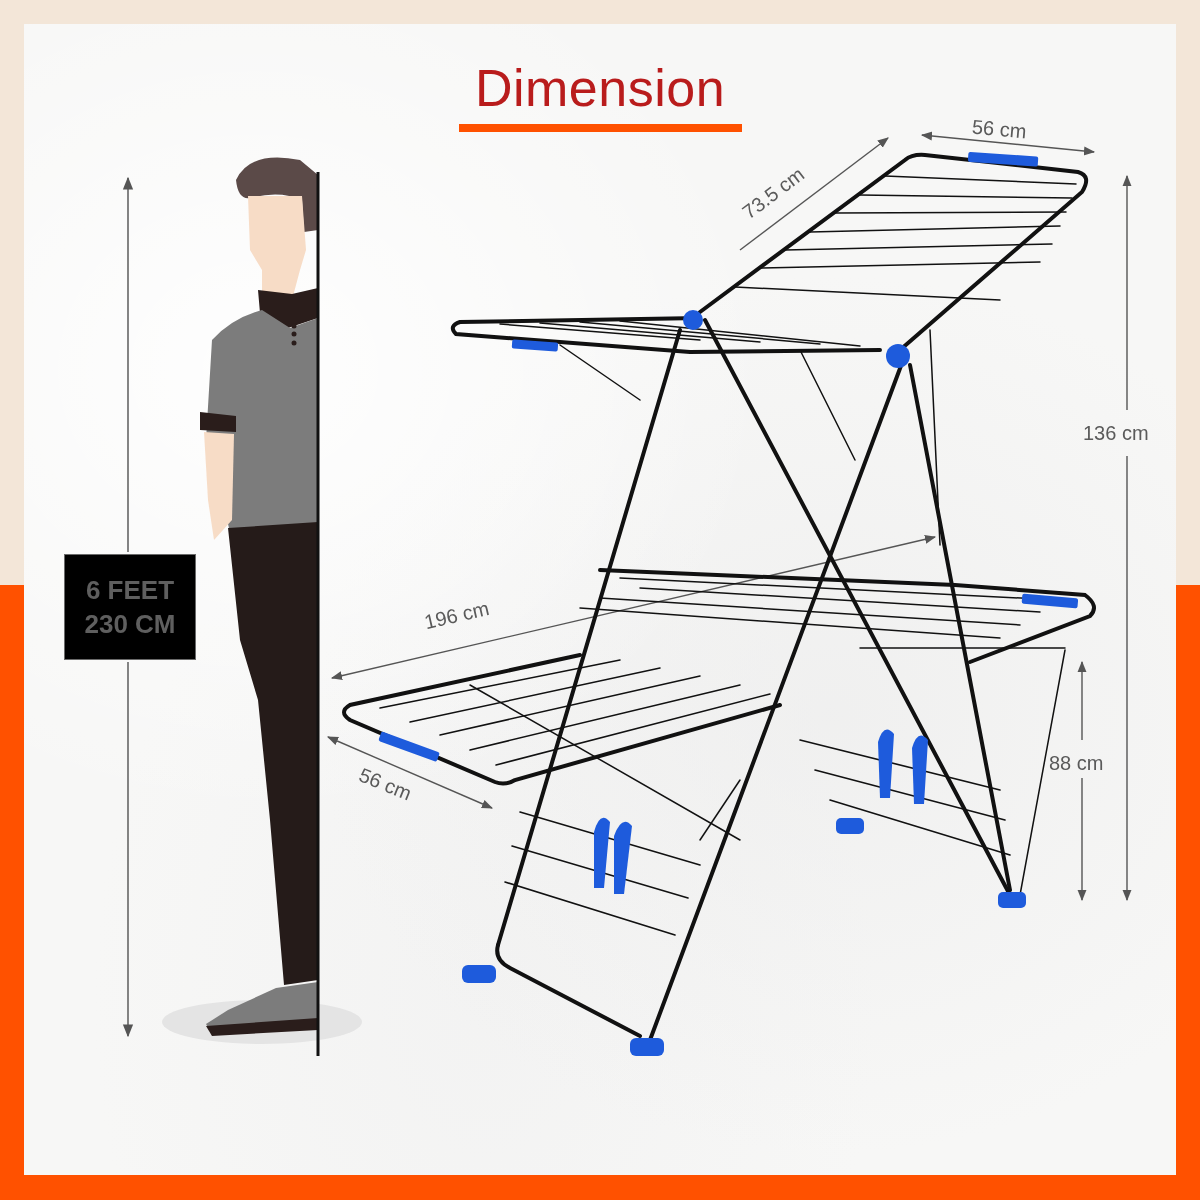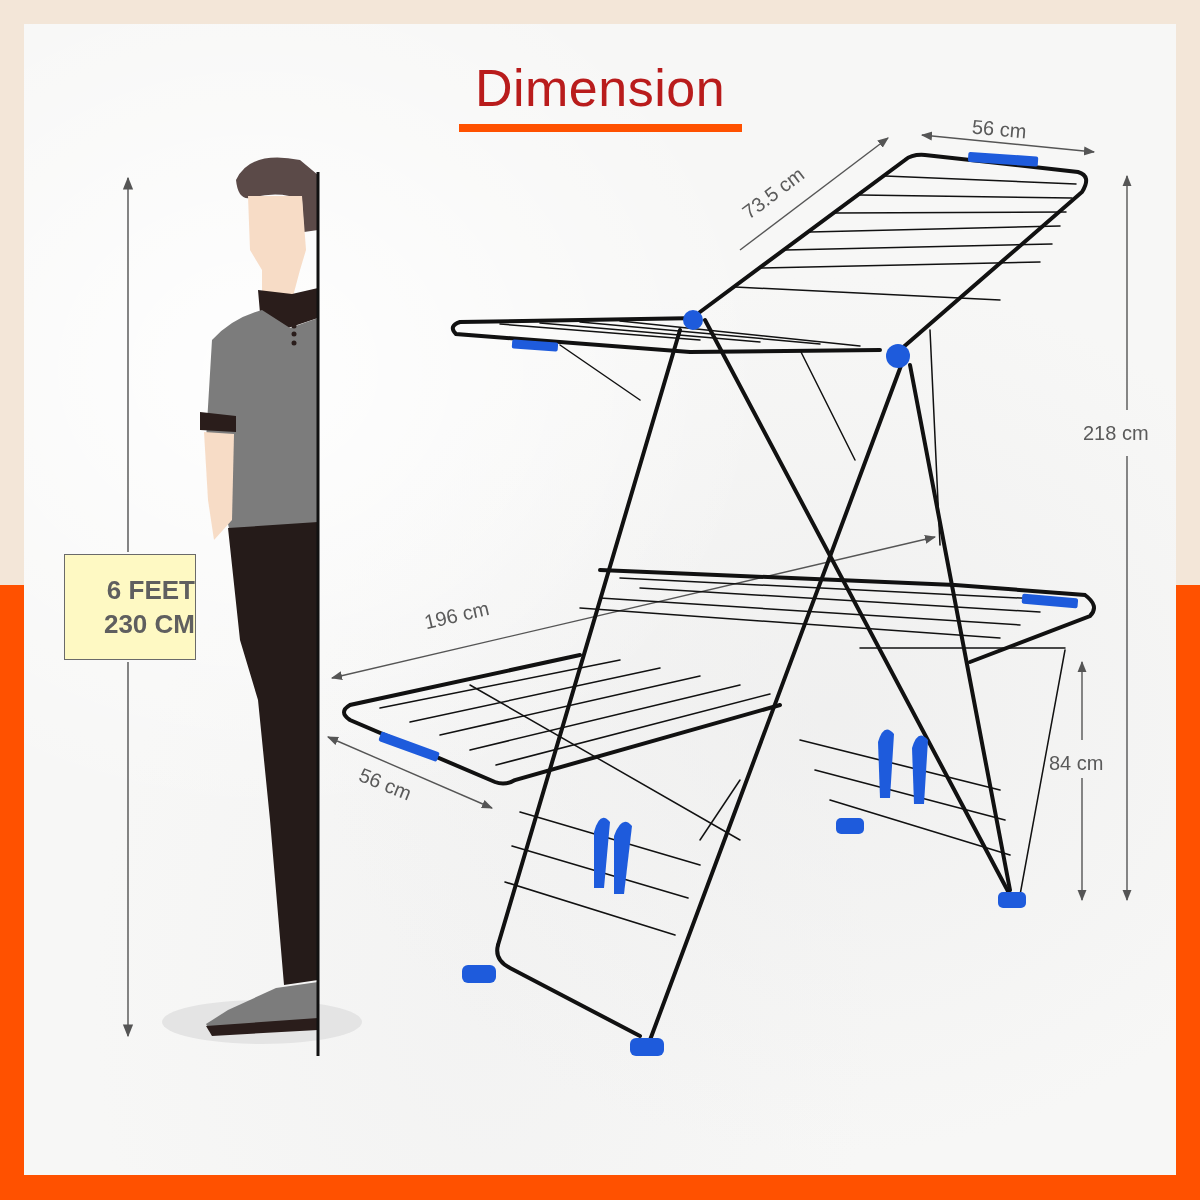--- a/index.html
+++ b/index.html
@@ -23,22 +23,22 @@
     .title {
       position: absolute; left: 430px; top: 58px; width: 340px; text-align: center;
       font-size: 52px; color: #b91c1c; letter-spacing: 0.5px;
     }
     .title-underline {
       position: absolute; left: 459px; top: 124px; width: 283px; height: 8px;
       background: #ff5100;
     }
     .height-box {
       position: absolute; left: 64px; top: 554px; width: 130px; height: 104px;
-      border: 1.5px solid #6a6a6a; background: #fef9c3;
-      display: flex; flex-direction: column; align-items: flex-end; justify-content: center;
+      border: 1.5px solid #6a6a6a; background: #000000;
+      display: flex; flex-direction: column; align-items: center; justify-content: center;
       font-weight: bold; font-size: 26px; color: #5f5f5f; line-height: 34px;
     }
     .dim-label {
       position: absolute; font-size: 20px; color: #5a5a5a; white-space: nowrap;
     }
     svg { position: absolute; left: 0; top: 0; }
   </style>
 </head>
 <body>
 
@@ -191,16 +191,16 @@
   </g>
 </svg>
 
 <div class="height-box">
   <span>6 FEET</span>
   <span>230 CM</span>
 </div>
 
 <div class="dim-label" style="left:972px; top:118px; transform:rotate(5deg);">56 cm</div>
 <div class="dim-label" style="left:738px; top:182px; transform:rotate(-37deg);">73.5 cm</div>
-<div class="dim-label" style="left:1083px; top:422px;">218 cm</div>
+<div class="dim-label" style="left:1083px; top:422px;">136 cm</div>
 <div class="dim-label" style="left:424px; top:604px; transform:rotate(-13deg);">196 cm</div>
-<div class="dim-label" style="left:1049px; top:752px;">84 cm</div>
+<div class="dim-label" style="left:1049px; top:752px;">88 cm</div>
 <div class="dim-label" style="left:358px; top:773px; transform:rotate(22deg);">56 cm</div>
 
 </body></html>

